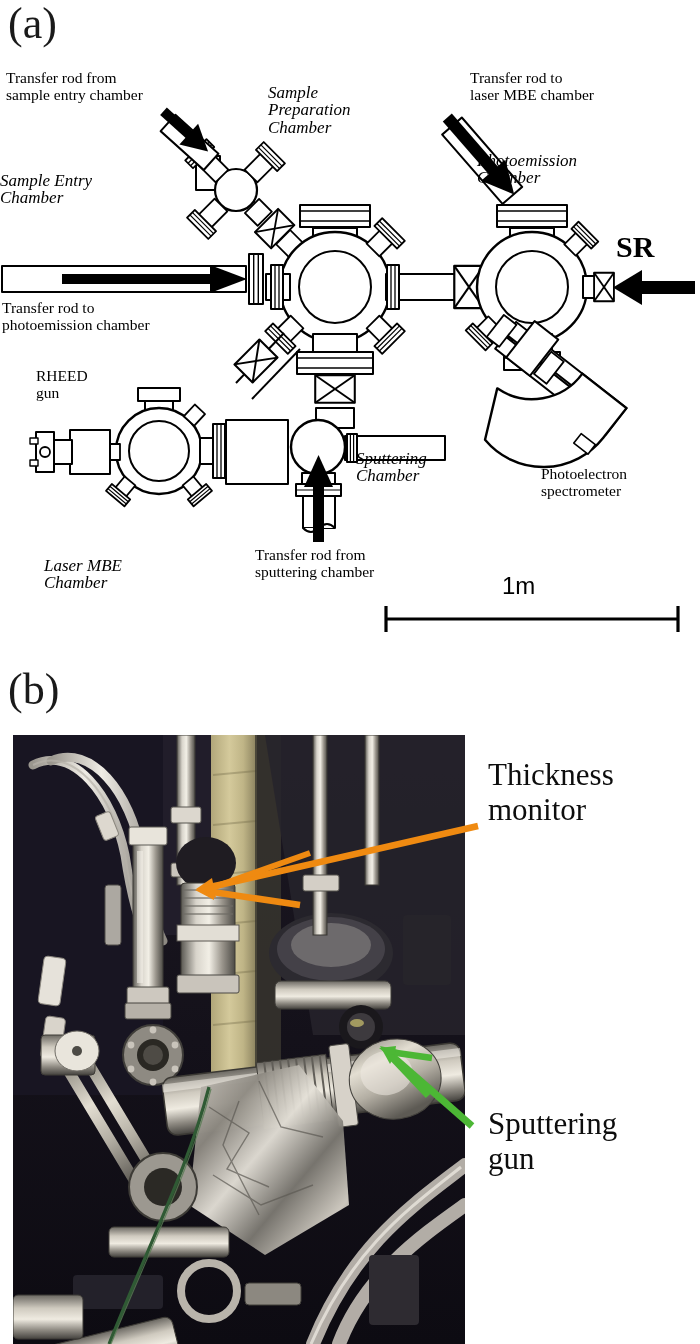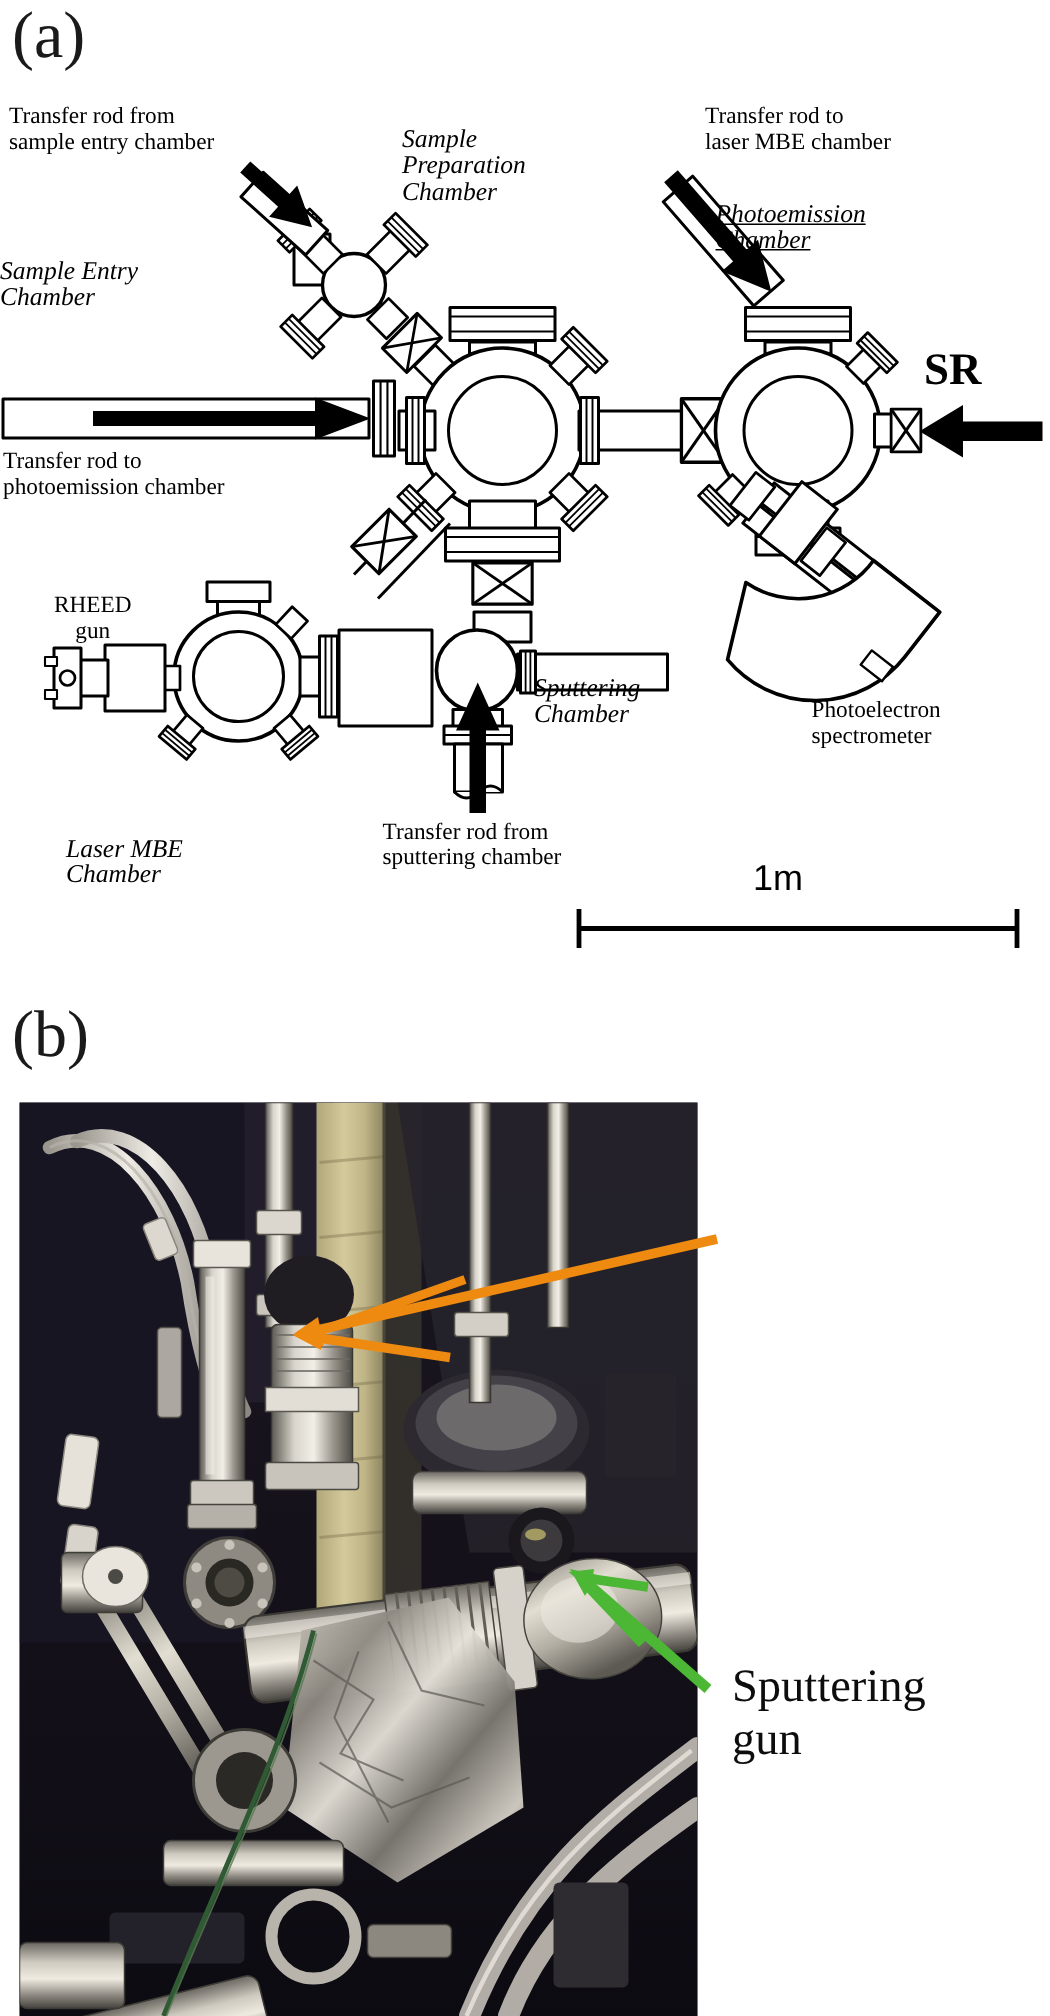--- a/index.html
+++ b/index.html
@@ -59,23 +59,23 @@
   }
   .lbl.scale-num {
     font-family: "Liberation Sans", "DejaVu Sans", sans-serif;
     font-size: 24px;
   }
 
   #lbl-transfer-from-entry { left: 6px;   top: 70px; }
   #lbl-sample-entry        { left: 0px;   top: 172px; }
   #lbl-sample-prep         { left: 268px; top: 84px;  text-align: left; }
   #lbl-transfer-to-mbe     { left: 470px; top: 70px; }
-  #lbl-photoemission       { left: 477px; top: 134px; text-decoration: underline; }
+  #lbl-photoemission       { left: 477px; top: 152px; }
   #lbl-transfer-to-pes     { left: 2px;   top: 300px; }
-  #lbl-rheed               { left: 36px;  top: 396px; text-align: center; }
+  #lbl-rheed               { left: 36px;  top: 368px; }
   #lbl-laser-mbe           { left: 44px;  top: 557px; }
   #lbl-sputtering          { left: 356px; top: 450px; }
   #lbl-transfer-from-sput  { left: 255px; top: 547px; }
   #lbl-photoelectron       { left: 541px; top: 466px; }
   #lbl-sr                  { left: 616px; top: 231px; }
   #lbl-scale               { left: 502px; top: 573px; }
 
   
   #photo-wrap {
     position: absolute;
@@ -658,17 +658,19 @@
 
     <g>
       <path d="M472 466 L392 396" fill="none" stroke="#4CB735" stroke-width="7"></path>
       <path d="M398 390 L380 386 L390 404 Z" fill="#4CB735"></path>
       <path d="M432 398 L390 392" fill="none" stroke="#4CB735" stroke-width="6.5"></path>
       <path d="M396 386 L379 388 L394 400 Z" fill="#4CB735"></path>
       <path d="M428 436 L390 396" fill="none" stroke="#4CB735" stroke-width="6"></path>
     </g>
   </svg>
 
+  <div class="photo-lbl" id="lbl-thickness">Thickness
+monitor</div>
 
   <div class="photo-lbl" id="lbl-sputgun">Sputtering
 gun</div>
 
 </div>
 
 </body></html>

